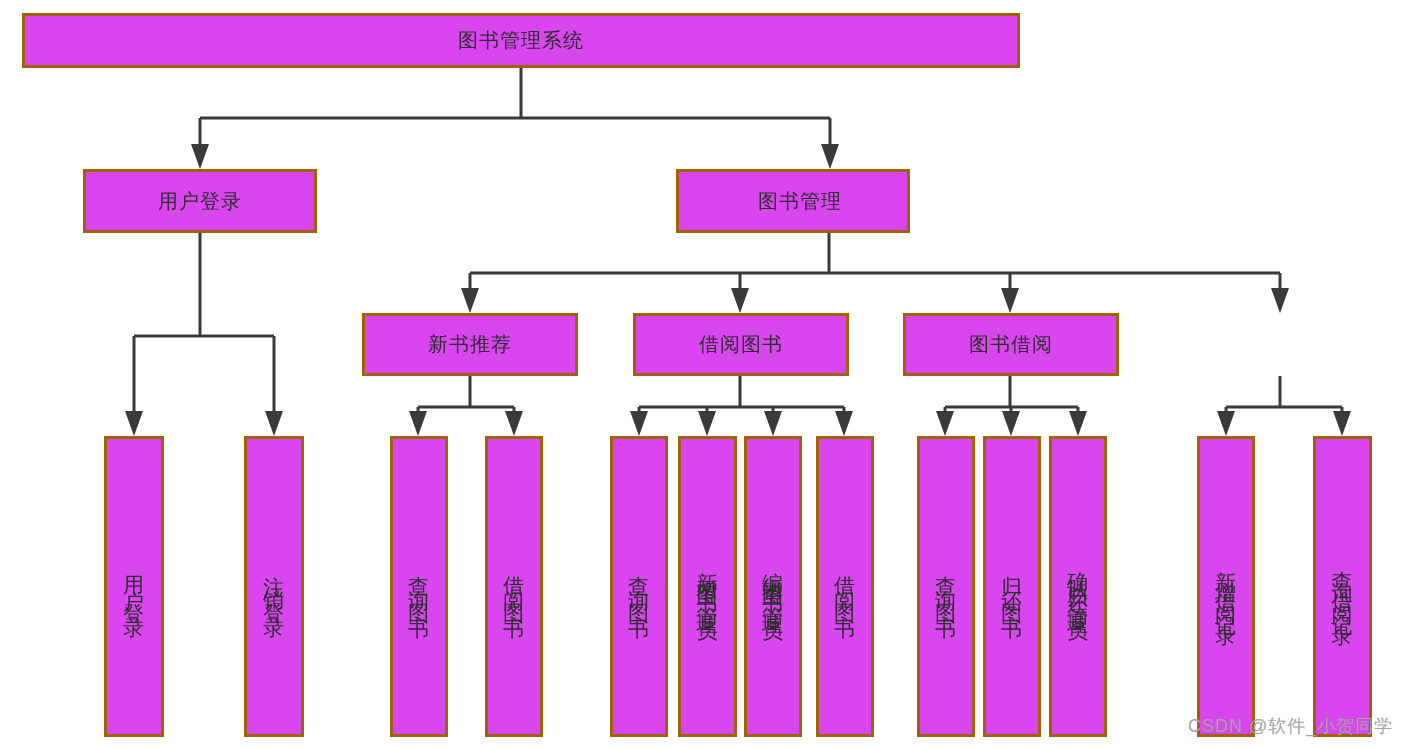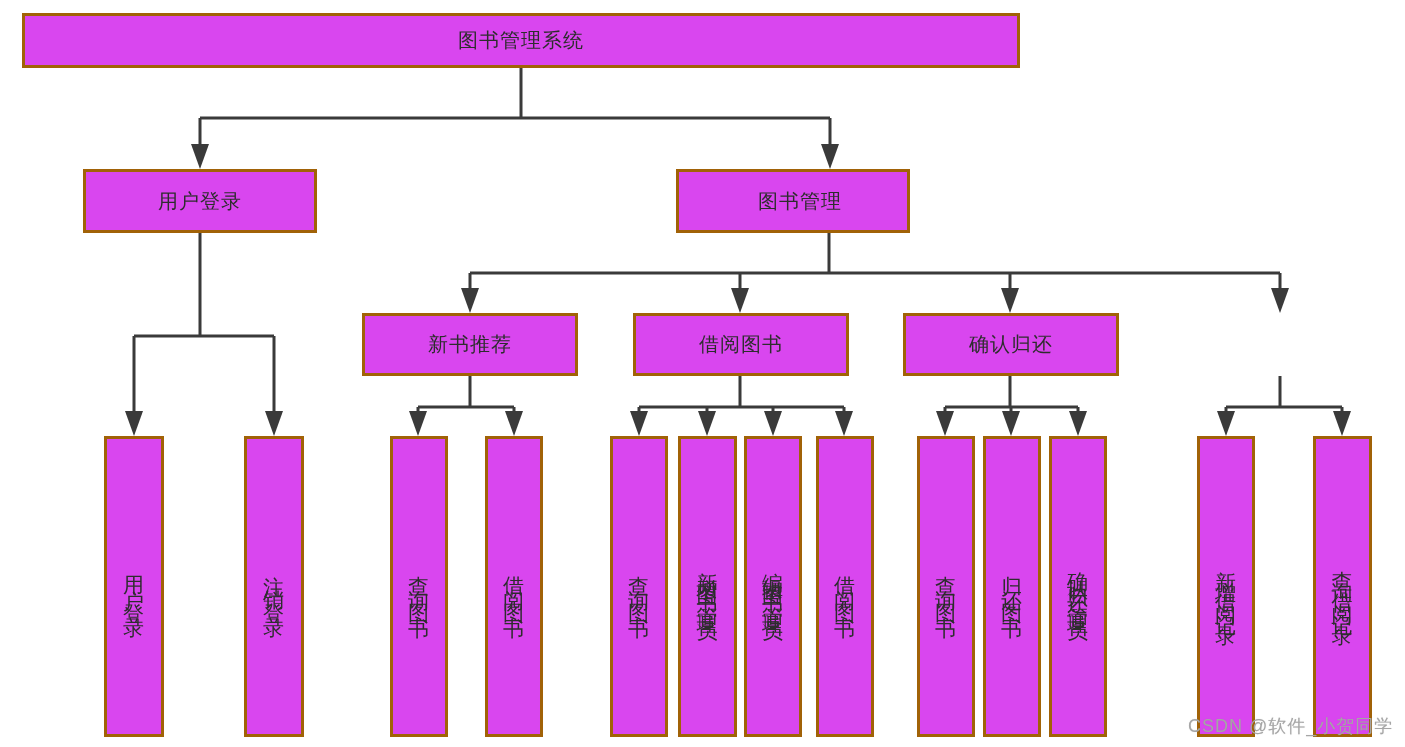--- a/index.html
+++ b/index.html
@@ -108,21 +108,21 @@
     <span>图书管理</span>
   </div>
 
   <div class="node lvl3 h" style="left:362px;">
     <span>新书推荐</span>
   </div>
   <div class="node lvl3 h" style="left:633px;">
     <span>借阅图书</span>
   </div>
   <div class="node lvl3 h" style="left:903px;">
-    <span>确认归还</span>
+    <span>图书借阅</span>
   </div>
 
   <div class="node vbox" style="left:104px;width:60px;">
     <span class="vtext">用户登录</span>
   </div>
   <div class="node vbox" style="left:244px;width:60px;">
     <span class="vtext">注销登录</span>
   </div>
 
   <div class="node vbox" style="left:390px;width:58px;">

